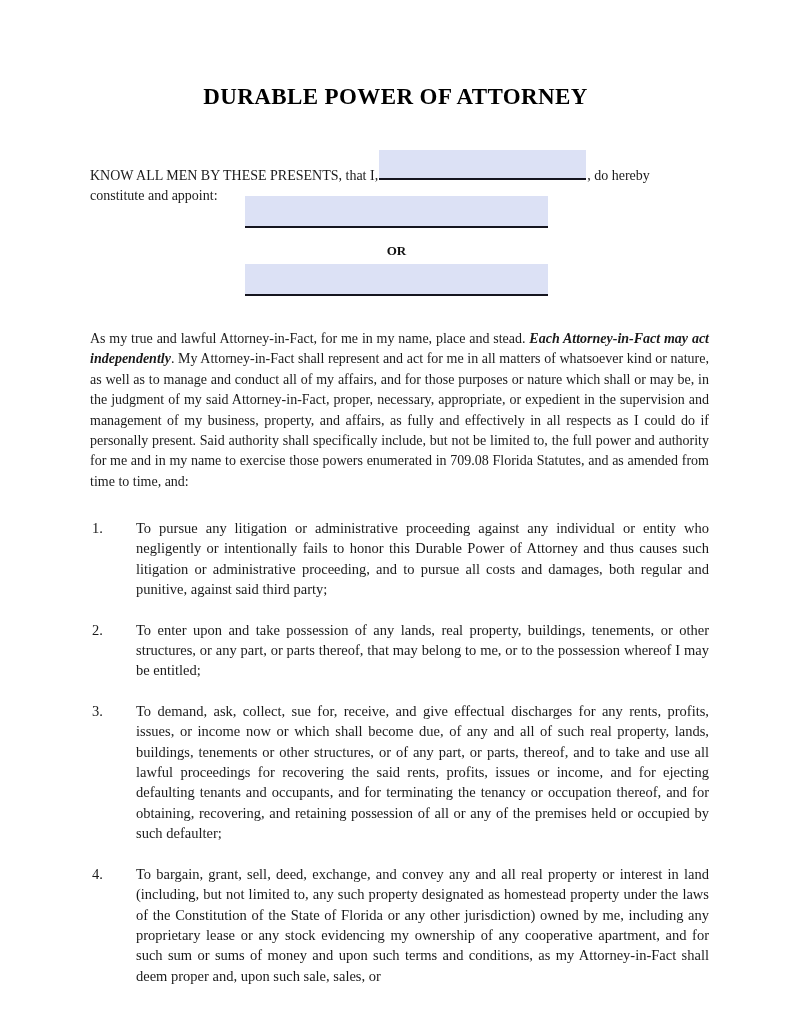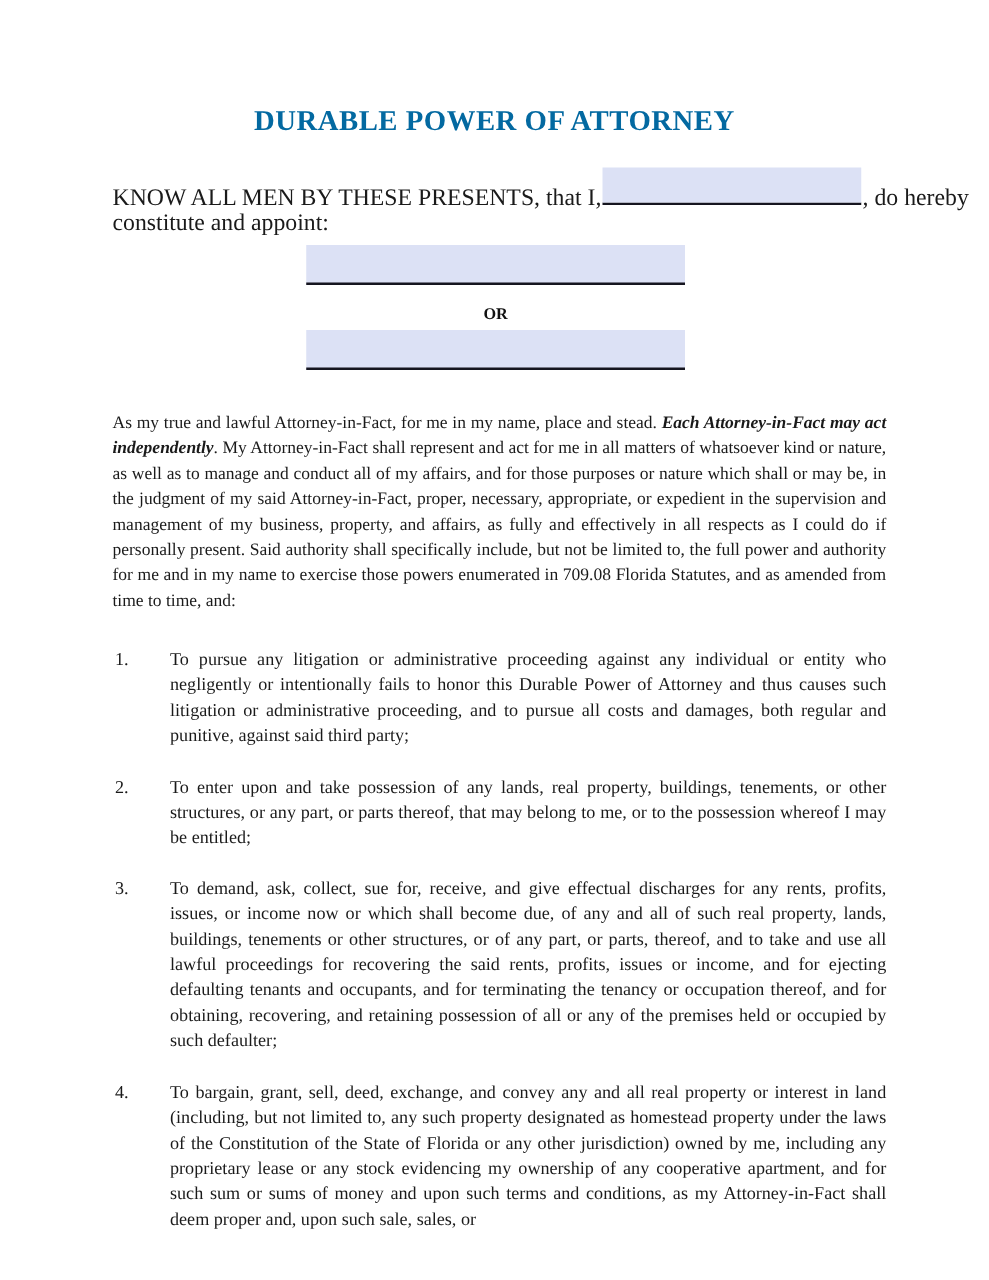--- a/index.html
+++ b/index.html
@@ -26,30 +26,30 @@
 
   .doc-title {
     position: absolute;
     left: 0;
     top: 84px;
     width: 791px;
     text-align: center;
     font-size: 23px;
     font-weight: bold;
     letter-spacing: 0.4px;
-    color: #0369a1;
+    color: #000000;
   }
 
   
   .preamble {
     position: absolute;
     left: 90px;
-    top: 148px;
+    top: 164px;
     width: 620px;
-    font-size: 19px;
+    font-size: 14px;
     line-height: 20px;
   }
   .preamble .line1 {
     white-space: nowrap;
   }
 
   
   .field-inline {
     display: inline-block;
     position: relative;

